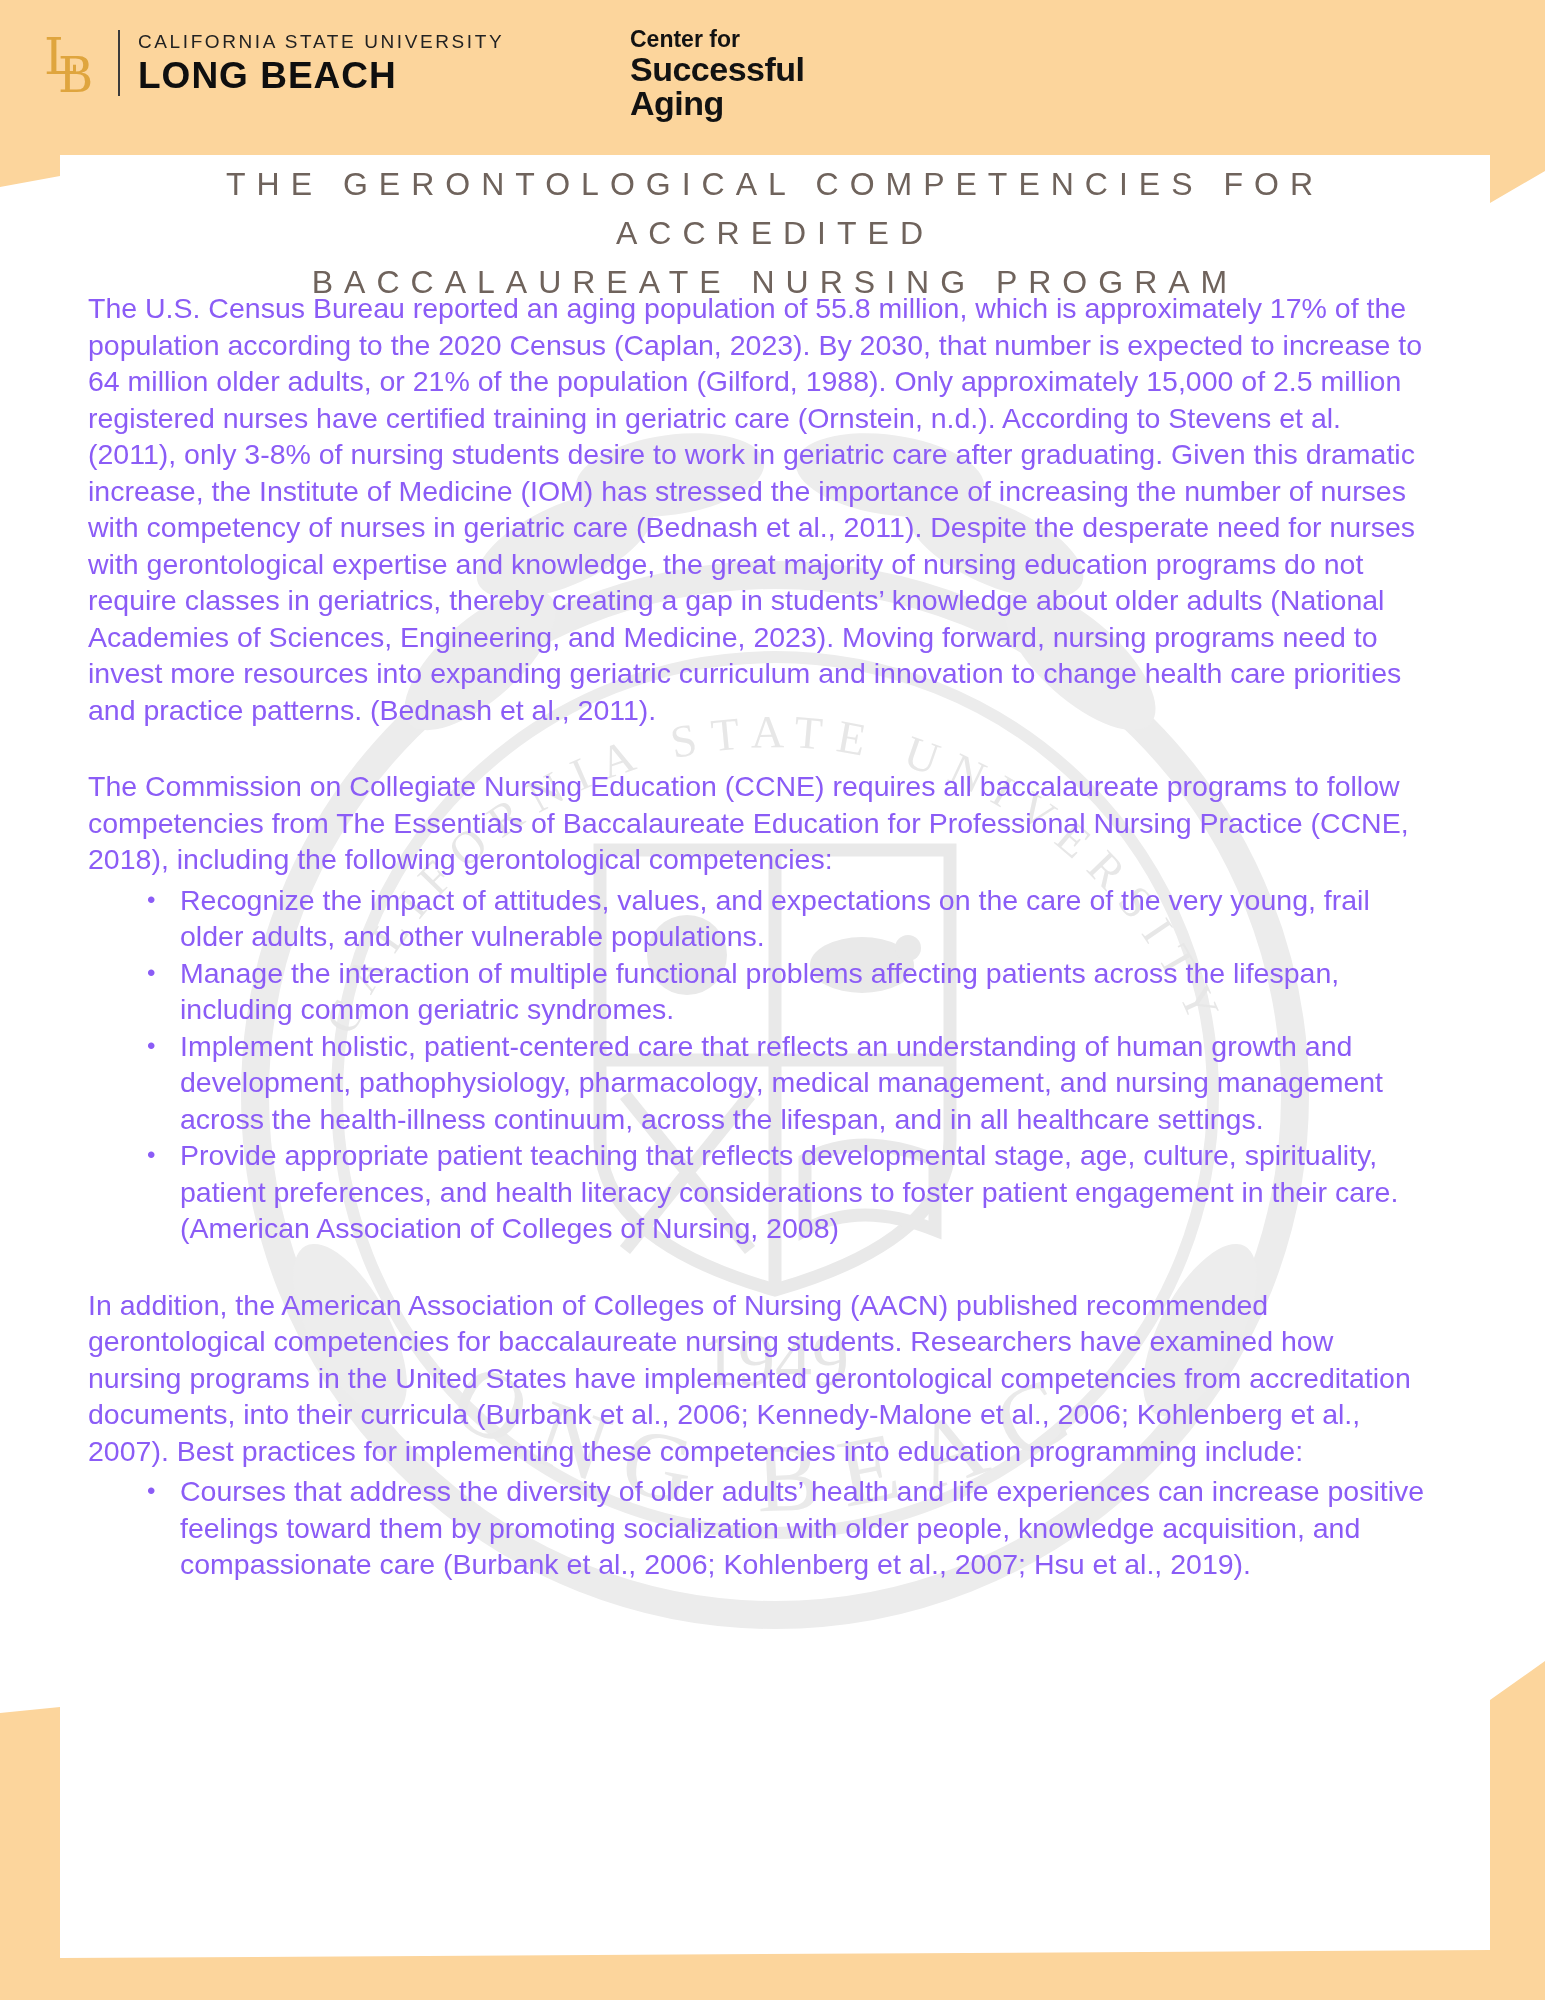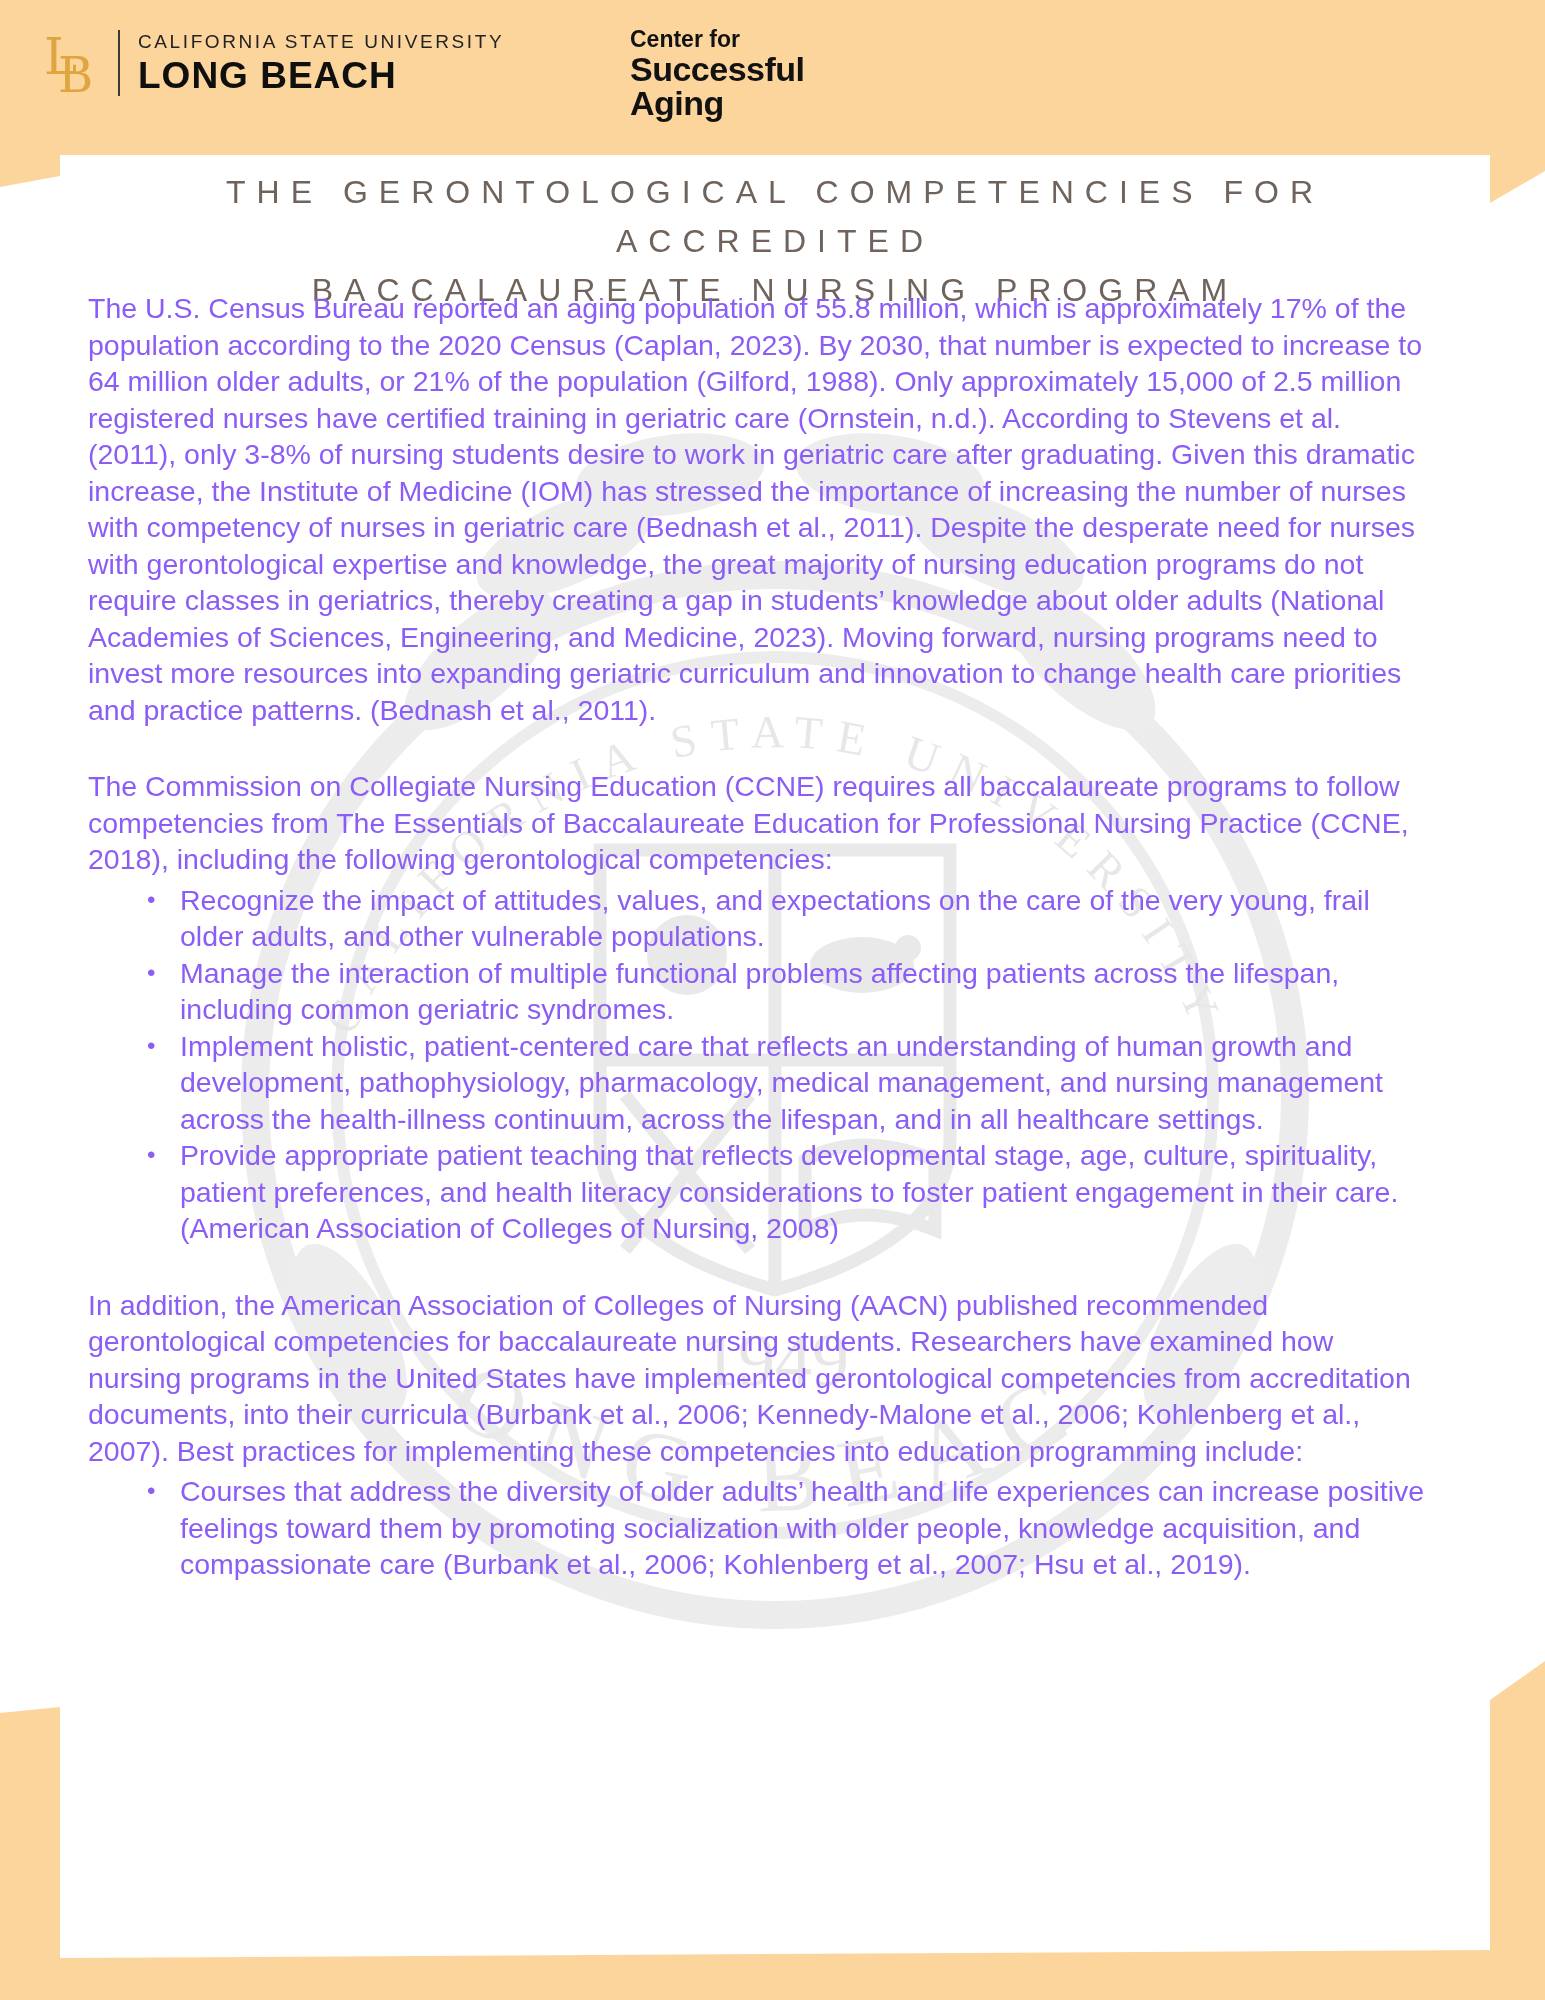--- a/index.html
+++ b/index.html
@@ -27,21 +27,21 @@
   .univ-line{font-size:19px;letter-spacing:2.6px;color:#222;font-weight:400;line-height:24px;}
   .campus-line{font-size:37px;font-weight:bold;letter-spacing:1px;color:#0f0f0f;line-height:40px;margin-top:2px;}
 
   .center-logo{position:absolute;left:630px;top:26px;width:300px;color:#121212;z-index:3;}
   .center-logo .l1{font-size:23px;font-weight:bold;line-height:26px;}
   .center-logo .l2{font-size:34px;font-weight:bold;line-height:34px;letter-spacing:-0.5px;}
   .center-logo .l3{font-size:34px;font-weight:bold;line-height:34px;letter-spacing:-0.5px;}
 
   
   .doc-title{
-    position:absolute;left:60px;top:168px;width:1430px;z-index:2;
+    position:absolute;left:60px;top:160px;width:1430px;z-index:2;
     text-align:center;color:#6F635C;
     font-size:32px;line-height:49px;letter-spacing:11px;font-weight:400;
   }
   .doc-title span{display:block;}
 
   
   .content{
     position:absolute;left:88px;top:290px;width:1340px;z-index:2;
     font-size:28.5px;line-height:36.5px;color:#8b5cf6;
   }

